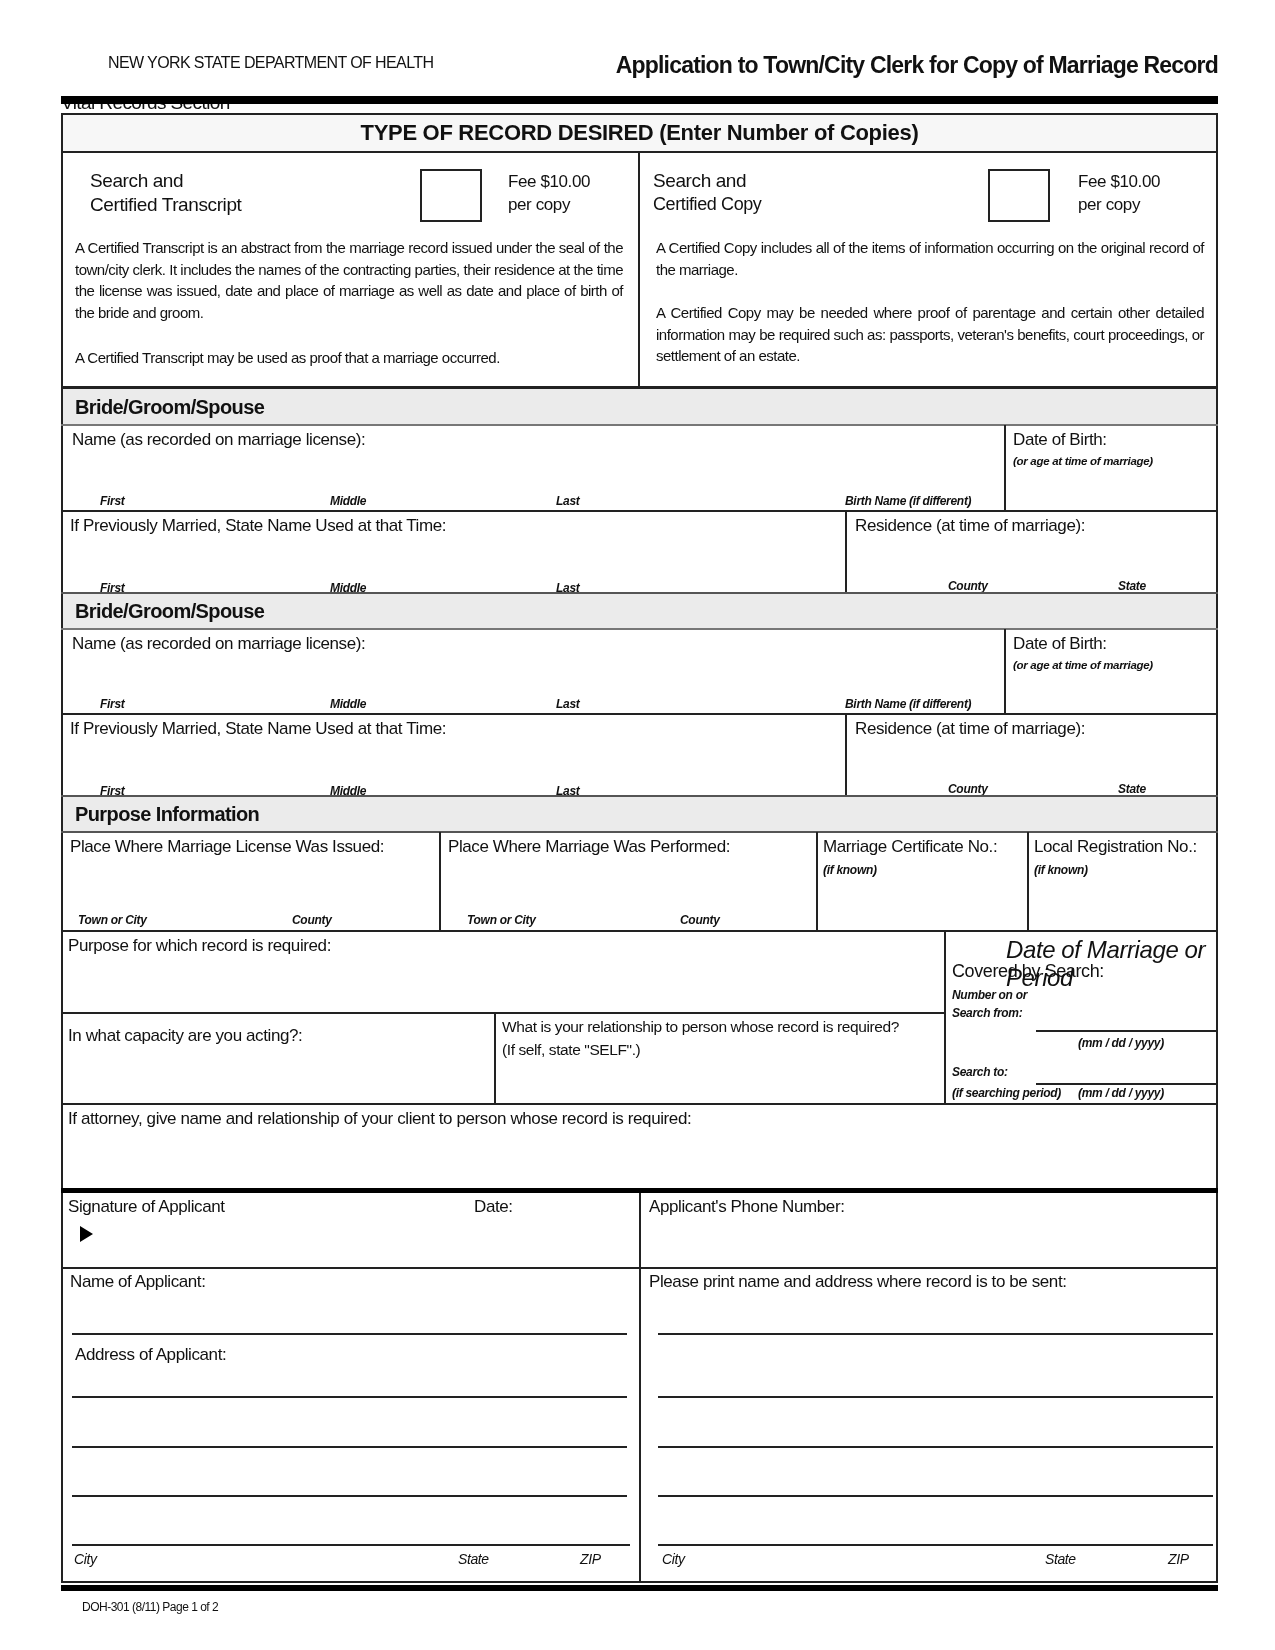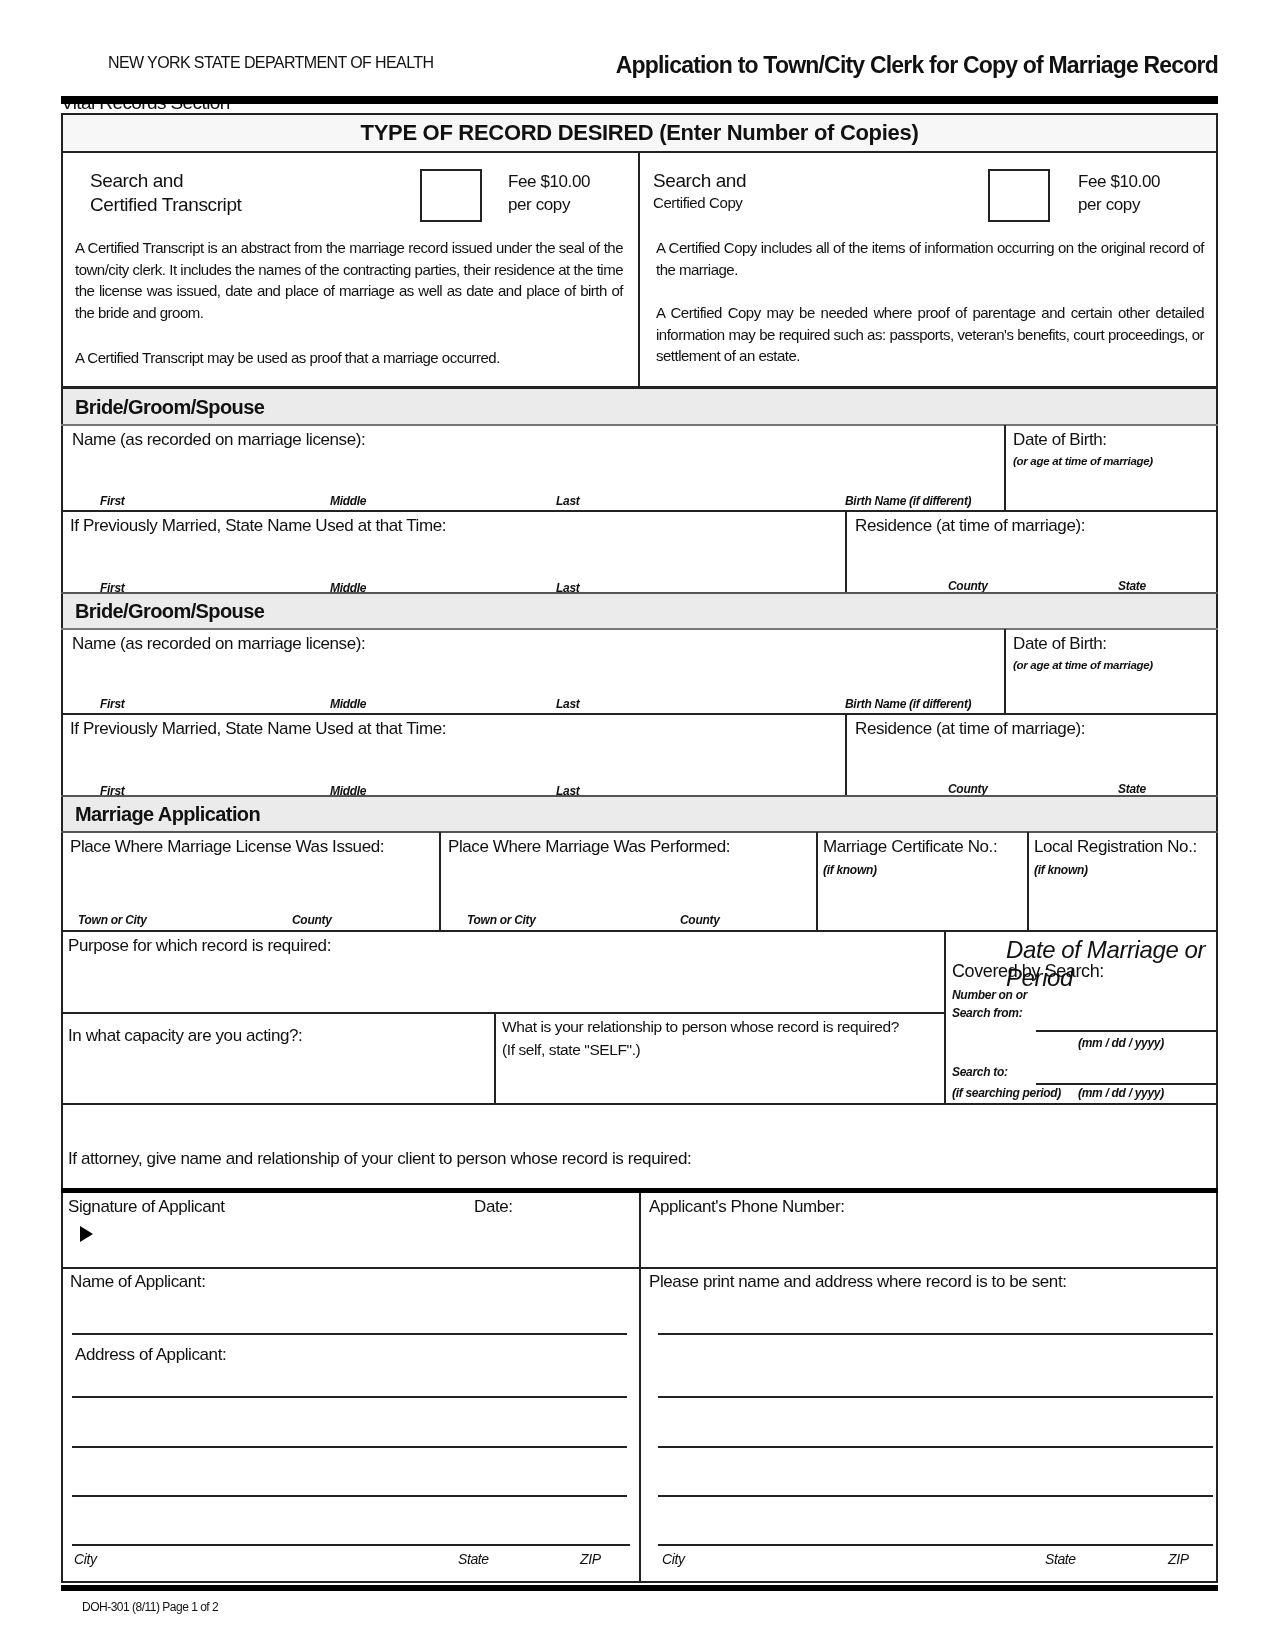--- a/index.html
+++ b/index.html
@@ -43,21 +43,21 @@
 
 <div class="lbl" style="left:90px;top:170px;font-size:19px;">Search and</div>
 <div class="lbl" style="left:90px;top:194px;font-size:19px;">Certified Transcript</div>
 <input class="box" style="left: 420px; top: 169px; width: 62px; height: 53px; text-align: center; font-size: 18px;" value="">
 <div class="lbl" style="left:508px;top:172px;font-size:17px;">Fee $10.00</div>
 <div class="lbl" style="left:508px;top:195px;font-size:17px;">per copy</div>
 <div class="desc" style="left:75px;top:237px;width:548px;">A Certified Transcript is an abstract from the marriage record issued under the seal of the town/city clerk. It includes the names of the contracting parties, their residence at the time the license was issued, date and place of marriage as well as date and place of birth of the bride and groom.</div>
 <div class="desc" style="left:75px;top:347px;width:548px;">A Certified Transcript may be used as proof that a marriage occurred.</div>
 
 <div class="lbl" style="left:653px;top:170px;font-size:19px;">Search and</div>
-<div class="lbl" style="left:653px;top:194px;font-size:15px;">Certified Copy</div>
+<div class="lbl" style="left:653px;top:194px;font-size:18px;">Certified Copy</div>
 <input class="box" style="left: 988px; top: 169px; width: 62px; height: 53px; text-align: center; font-size: 18px;" value="">
 <div class="lbl" style="left:1078px;top:172px;font-size:17px;">Fee $10.00</div>
 <div class="lbl" style="left:1078px;top:195px;font-size:17px;">per copy</div>
 <div class="desc" style="left:656px;top:237px;width:548px;">A Certified Copy includes all of the items of information occurring on the original record of the marriage.</div>
 <div class="desc" style="left:656px;top:302px;width:548px;">A Certified Copy may be needed where proof of parentage and certain other detailed information may be required such as: passports, veteran's benefits, court proceedings, or settlement of an estate.</div>
 
 <div class="hline" style="left:61px;top:386px;width:1157px;height:3px;"></div>
 
 <div class="graybar" style="left:63px;top:389px;width:1153px;height:36px;"></div>
 <div class="sec-title" style="left:75px;top:396px;">Bride/Groom/Spouse</div>
@@ -105,21 +105,21 @@
 <div class="sub" style="left:330px;top:784px;">Middle</div>
 <div class="sub" style="left:556px;top:784px;">Last</div>
 <div class="vline" style="left:845px;top:714px;height:82px;"></div>
 <div class="lbl" style="left:855px;top:719px;">Residence (at time of marriage):</div>
 <input class="field" style="left: 852px; top: 741px; width: 360px; height: 38px;">
 <div class="sub" style="left:948px;top:782px;">County</div>
 <div class="sub" style="left:1118px;top:782px;">State</div>
 <div class="hline" style="left:61px;top:795px;width:1157px;background:#555;"></div>
 
 <div class="graybar" style="left:63px;top:797px;width:1153px;height:35px;"></div>
-<div class="sec-title" style="left:75px;top:803px;">Marriage Application</div>
+<div class="sec-title" style="left:75px;top:803px;">Purpose Information</div>
 <div class="hline" style="left:61px;top:831px;width:1157px;background:#555;"></div>
 
 <div class="lbl" style="left:70px;top:837px;">Place Where Marriage License Was Issued:</div>
 <input class="field" style="left: 70px; top: 860px; width: 365px; height: 40px;">
 <div class="sub" style="left:78px;top:913px;">Town or City</div>
 <div class="sub" style="left:292px;top:913px;">County</div>
 <div class="vline" style="left:439px;top:832px;height:99px;"></div>
 <div class="lbl" style="left:448px;top:837px;">Place Where Marriage Was Performed:</div>
 <input class="field" style="left: 446px; top: 860px; width: 365px; height: 40px;">
 <div class="sub" style="left:467px;top:913px;">Town or City</div>
@@ -152,21 +152,21 @@
 
 <div class="hline" style="left:61px;top:1012px;width:884px;"></div>
 <div class="lbl" style="left:68px;top:1026px;">In what capacity are you acting?:</div>
 <input class="field" style="left: 68px; top: 1050px; width: 420px; height: 48px;">
 <div class="vline" style="left:494px;top:1013px;height:90px;"></div>
 <div class="lbl" style="left:502px;top:1018px;font-size:15.5px;">What is your relationship to person whose record is required?</div>
 <div class="lbl" style="left:502px;top:1041px;font-size:15.5px;">(If self, state "SELF".)</div>
 <input class="field" style="left: 502px; top: 1063px; width: 436px; height: 36px;">
 <div class="hline" style="left:61px;top:1103px;width:1157px;"></div>
 
-<div class="lbl" style="left:68px;top:1109px;margin-top:40px;">If attorney, give name and relationship of your client to person whose record is required:</div>
+<div class="lbl" style="left:68px;top:1109px;">If attorney, give name and relationship of your client to person whose record is required:</div>
 <input class="field" style="left: 68px; top: 1132px; width: 1140px; height: 52px;">
 <div class="hline" style="left:61px;top:1188px;width:1157px;height:5px;background:#000;"></div>
 
 <div class="lbl" style="left:68px;top:1197px;">Signature of Applicant</div>
 <div class="arrow" style="left:80px;top:1226px;"></div>
 <input class="field" style="left: 100px; top: 1222px; width: 370px; height: 36px;">
 <div class="lbl" style="left:474px;top:1197px;">Date:</div>
 <input class="field" style="left: 484px; top: 1222px; width: 148px; height: 36px;">
 <div class="vline" style="left:639px;top:1193px;height:389px;"></div>
 <div class="lbl" style="left:649px;top:1197px;">Applicant's Phone Number:</div>

